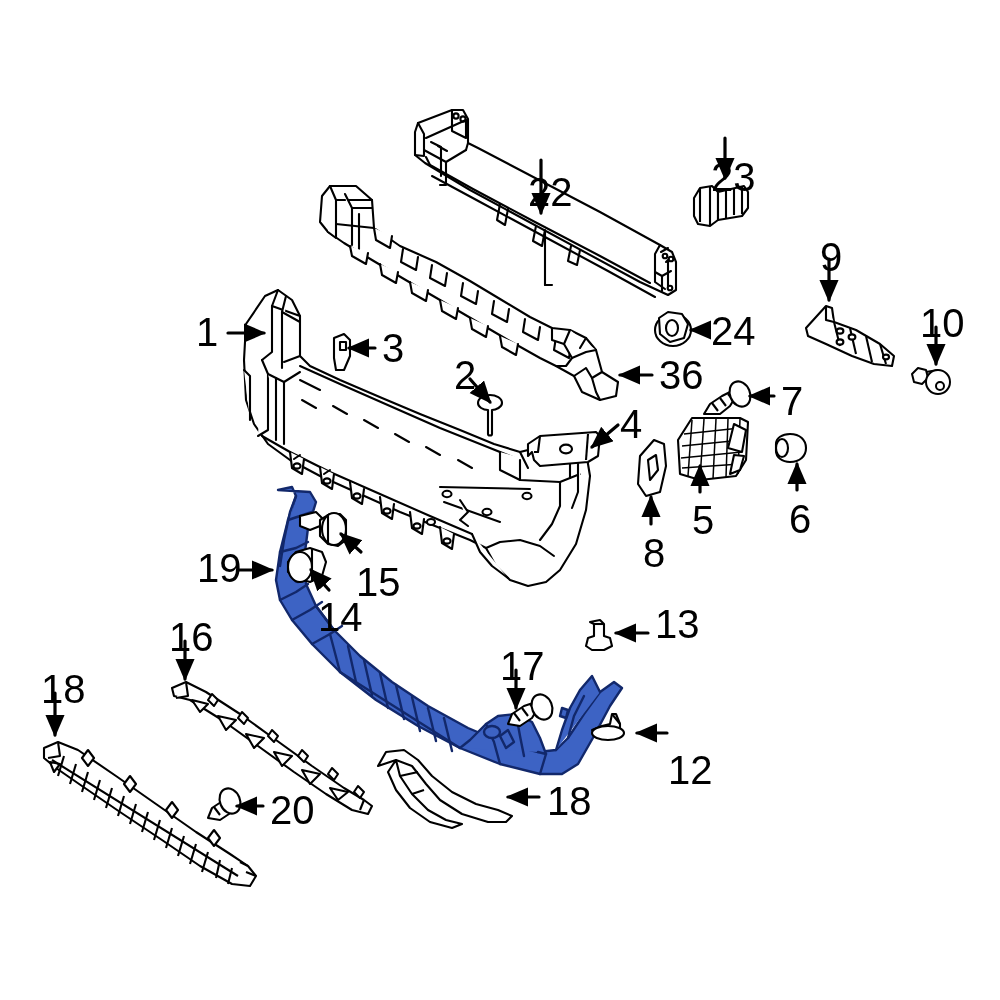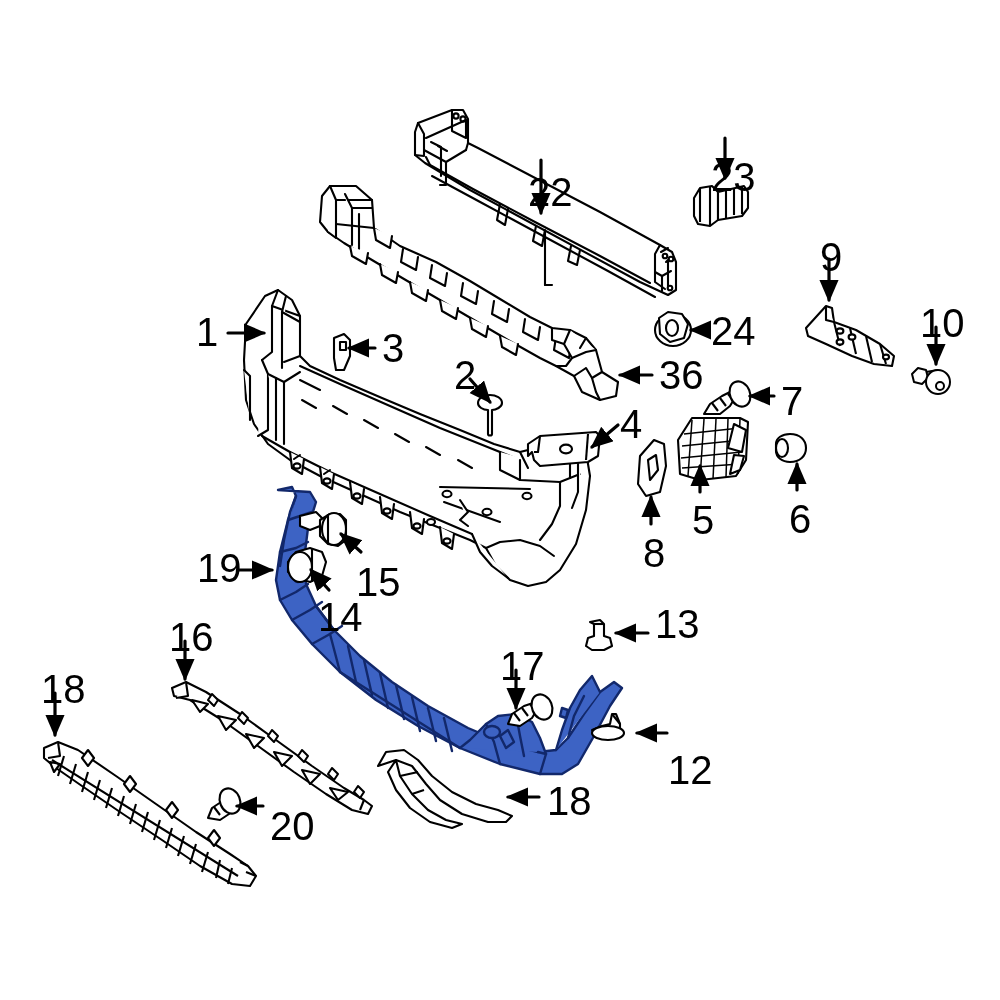--- a/index.html
+++ b/index.html
@@ -420,20 +420,20 @@
       <div class="callout" style="left: 920px; top: 303px;">10</div>
       <div class="callout" style="left: 197px; top: 548px;">19</div>
       <div class="callout" style="left: 668px; top: 714px; margin-top: 36px;">12</div>
       <div class="callout" style="left: 655px; top: 604px;">13</div>
       <div class="callout" style="left: 318px; top: 597px;">14</div>
       <div class="callout" style="left: 356px; top: 562px; text-align: center;">15</div>
       <div class="callout" style="left: 169px; top: 617px;">16</div>
       <div class="callout" style="left: 500px; top: 646px;">17</div>
       <div class="callout" style="left: 547px; top: 781px;">18</div>
       <div class="callout" style="left: 41px; top: 669px;">18</div>
-      <div class="callout" style="left: 270px; top: 790px; margin-top: 16px;">20</div>
+      <div class="callout" style="left: 270px; top: 790px;">20</div>
       <div class="callout" style="left: 659px; top: 355px;">36</div>
       <div class="callout" style="left: 528px; top: 136px; margin-top: 36px;">22</div>
       <div class="callout" style="left: 711px; top: 113px; margin-top: 44px;">23</div>
       <div class="callout" style="left: 711px; top: 311px;">24</div>
     </div>
 
 </div>
 
 </body></html>

